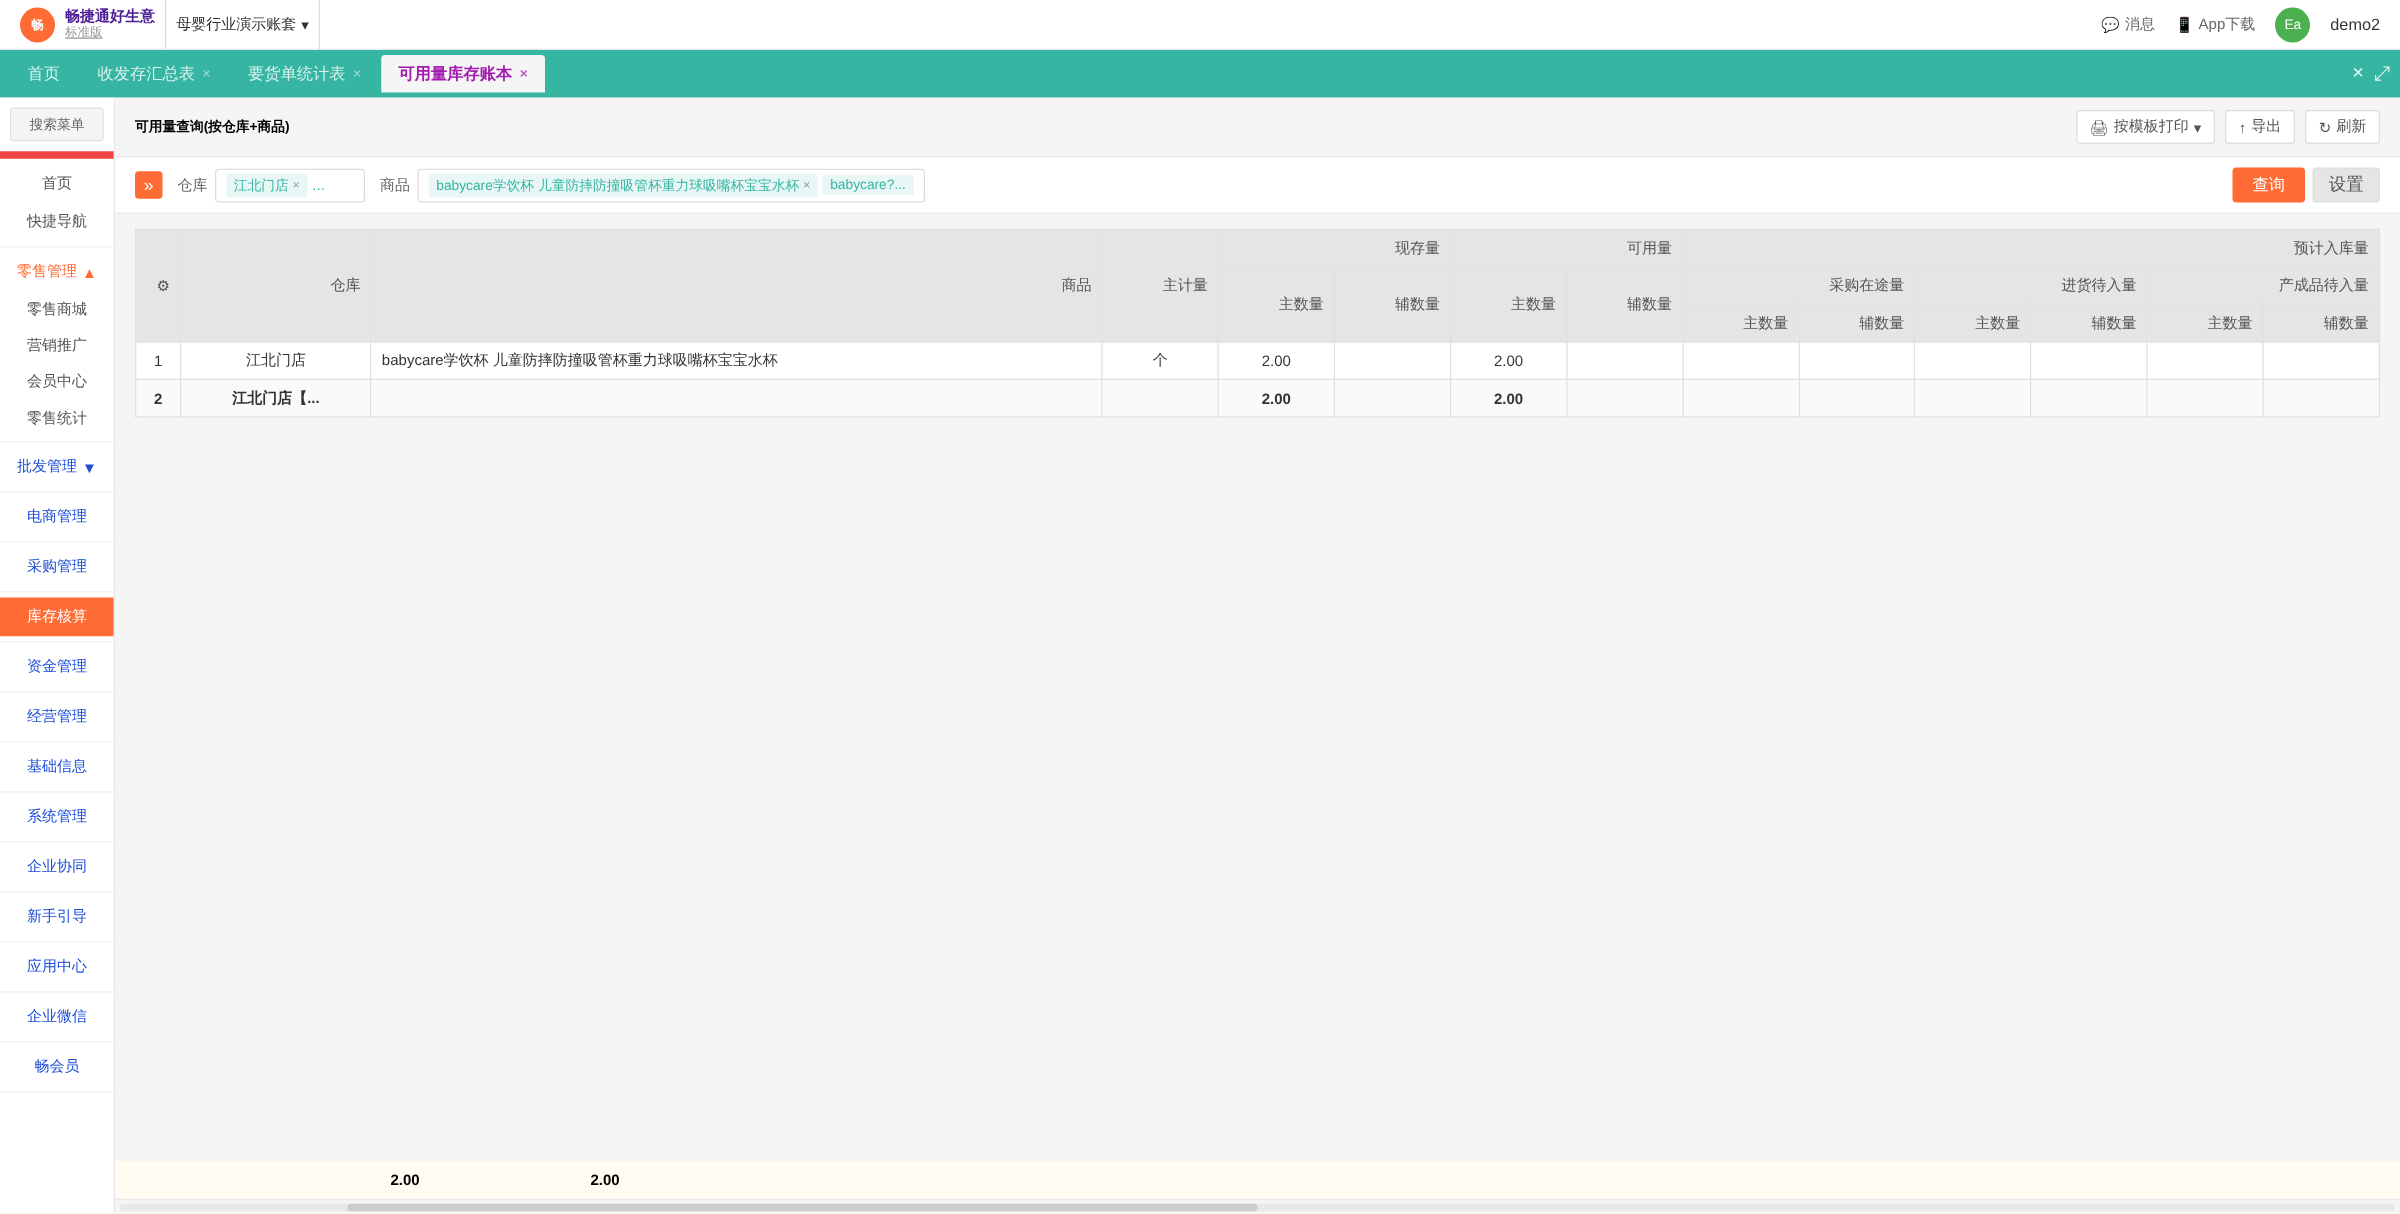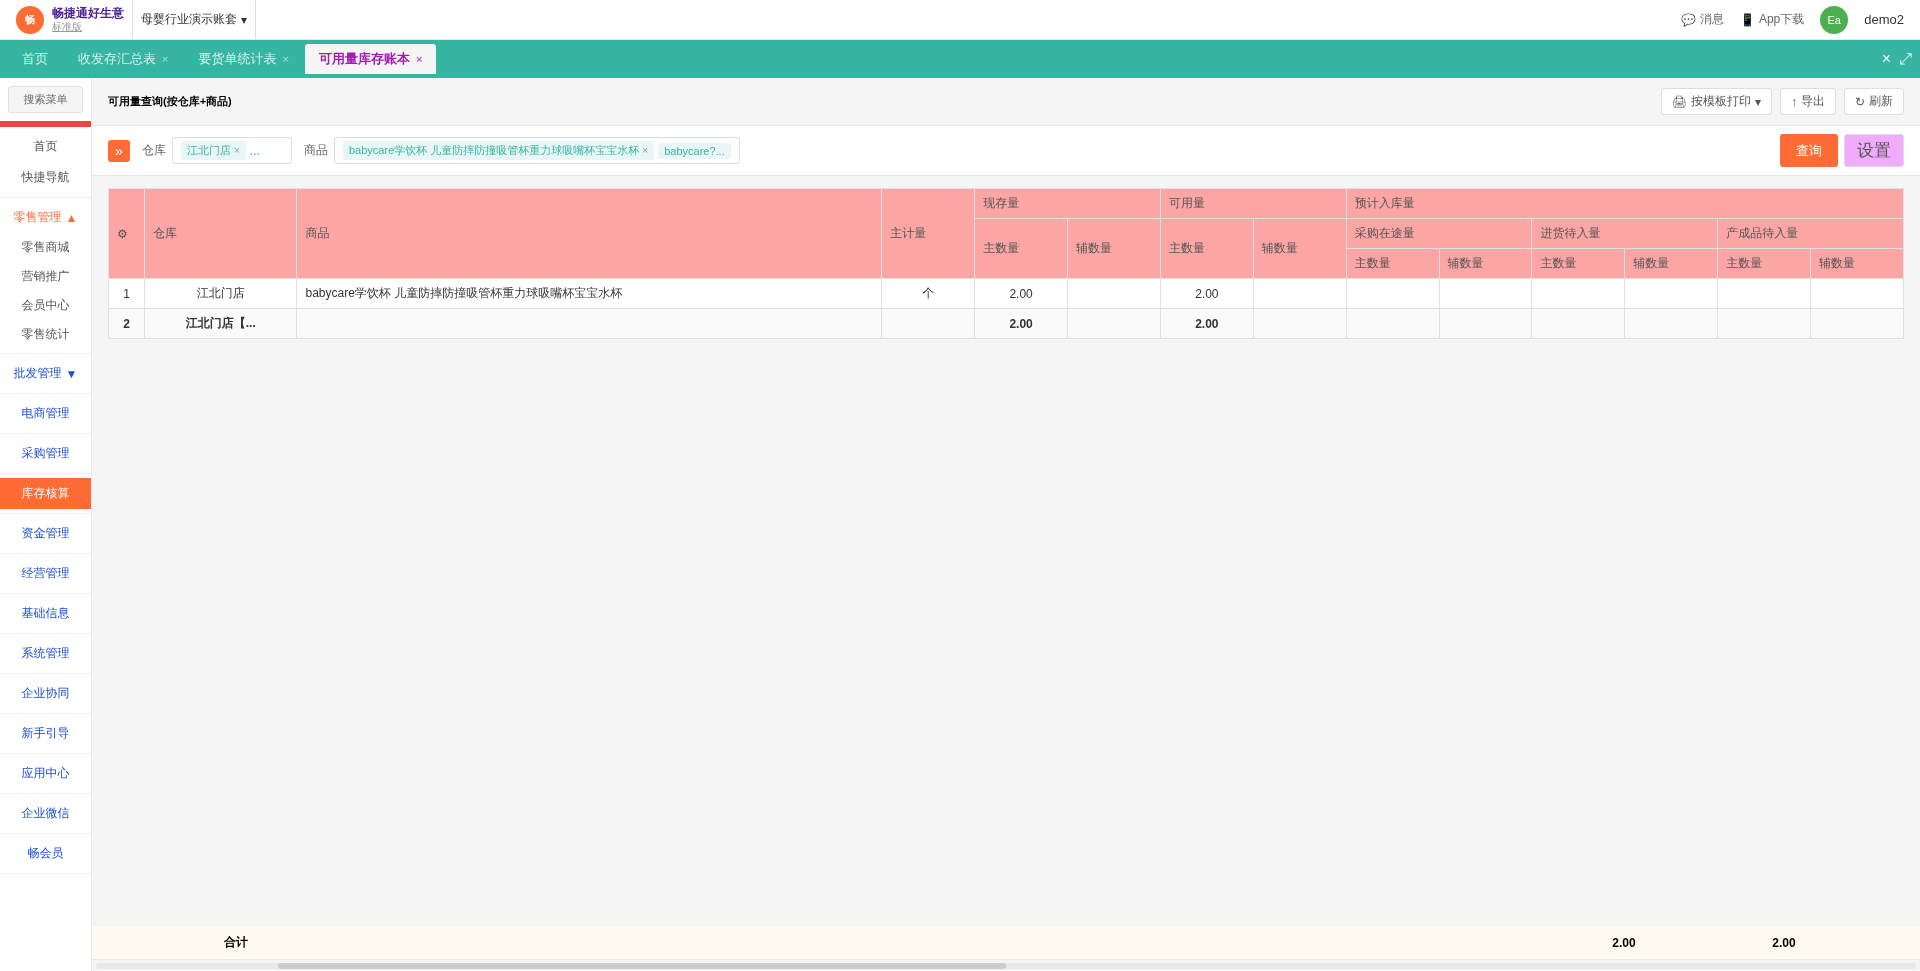--- a/index.html
+++ b/index.html
@@ -104,33 +104,33 @@
       font-size: 11px; display: flex; align-items: center; gap: 3px;
     }
     .filter-tag-close { cursor: pointer; color: #999; font-size: 10px; }
     .filter-more { color: #36b5a2; font-size: 12px; cursor: pointer; }
     .filter-actions { margin-left: auto; display: flex; gap: 6px; }
     .btn-query {
       background: #ff6b35; color: white; border: none; padding: 5px 16px;
       border-radius: 3px; font-size: 13px; cursor: pointer; text-align: center;
     }
     .btn-settings {
-      background: #f0abfc; color: #555; border: 1px solid #ddd; padding: 4px 12px;
-      border-radius: 3px; font-size: 17px; cursor: pointer;
+      background: #e5e5e5; color: #555; border: 1px solid #ddd; padding: 4px 12px;
+      border-radius: 3px; font-size: 14px; cursor: pointer;
     }
 
     
     .table-container { flex: 1; overflow: auto; padding: 12px 16px; }
     .data-table {
       width: 100%; border-collapse: collapse; background: white;
       border: 1px solid #e0e0e0; font-size: 12px;
     }
     .data-table th {
-      background: #fca5a5; border: 1px solid #e0e0e0; padding: 6px 8px;
-      font-weight: normal; color: #555; text-align: left; white-space: nowrap;
+      background: #e5e5e5; border: 1px solid #e0e0e0; padding: 6px 8px;
+      font-weight: normal; color: #555; text-align: right; white-space: nowrap;
     }
     .data-table td {
       border: 1px solid #e0e0e0; padding: 6px 8px; color: #333; text-align: center;
     }
     .th-group { background: #f5f5f5; }
     .col-settings { width: 36px; }
 
     
     .total-row {
       display: flex; align-items: center; padding: 8px 16px; background: #fffbf0;
@@ -406,21 +406,20 @@
             <td></td>
             <td></td>
           </tr>
         </tbody>
       </table>
     </div>
 
     <div class="total-row">
       <span style="width:36px;"></span>
       <span style="width:80px;"></span>
-      <span style="flex:1;text-align:left;">合计</span>
       <span style="width:60px;"></span>
       <span style="width:80px;text-align:center;">2.00</span>
       <span style="width:80px;"></span>
       <span style="width:80px;text-align:center;">2.00</span>
       <span style="width:80px;"></span>
     </div>
 
     <div class="scroll-bar-area">
       <div class="scroll-bar-track">
         <div class="scroll-bar-thumb"></div>

